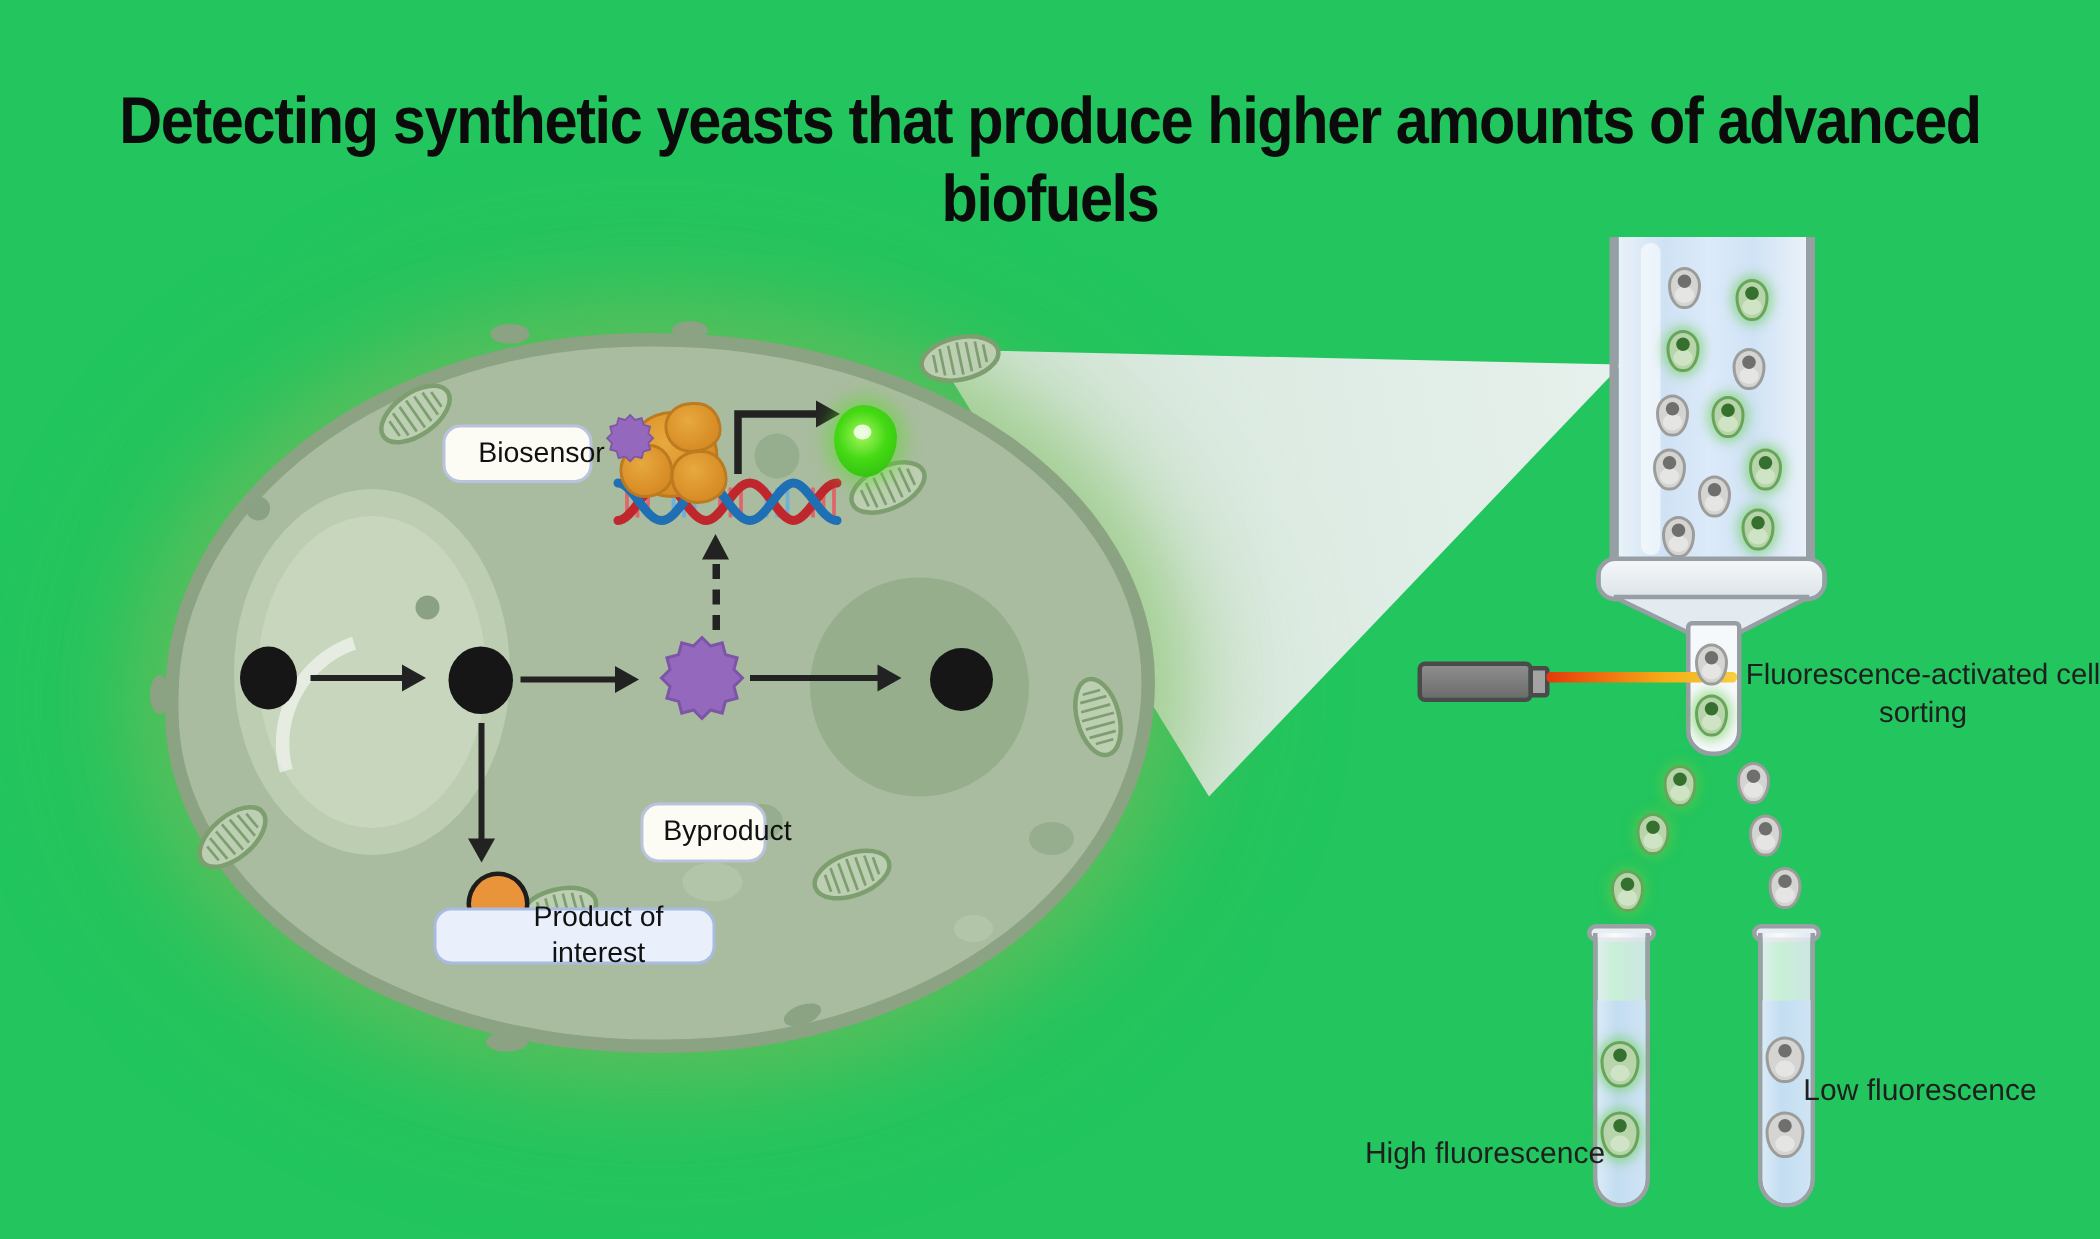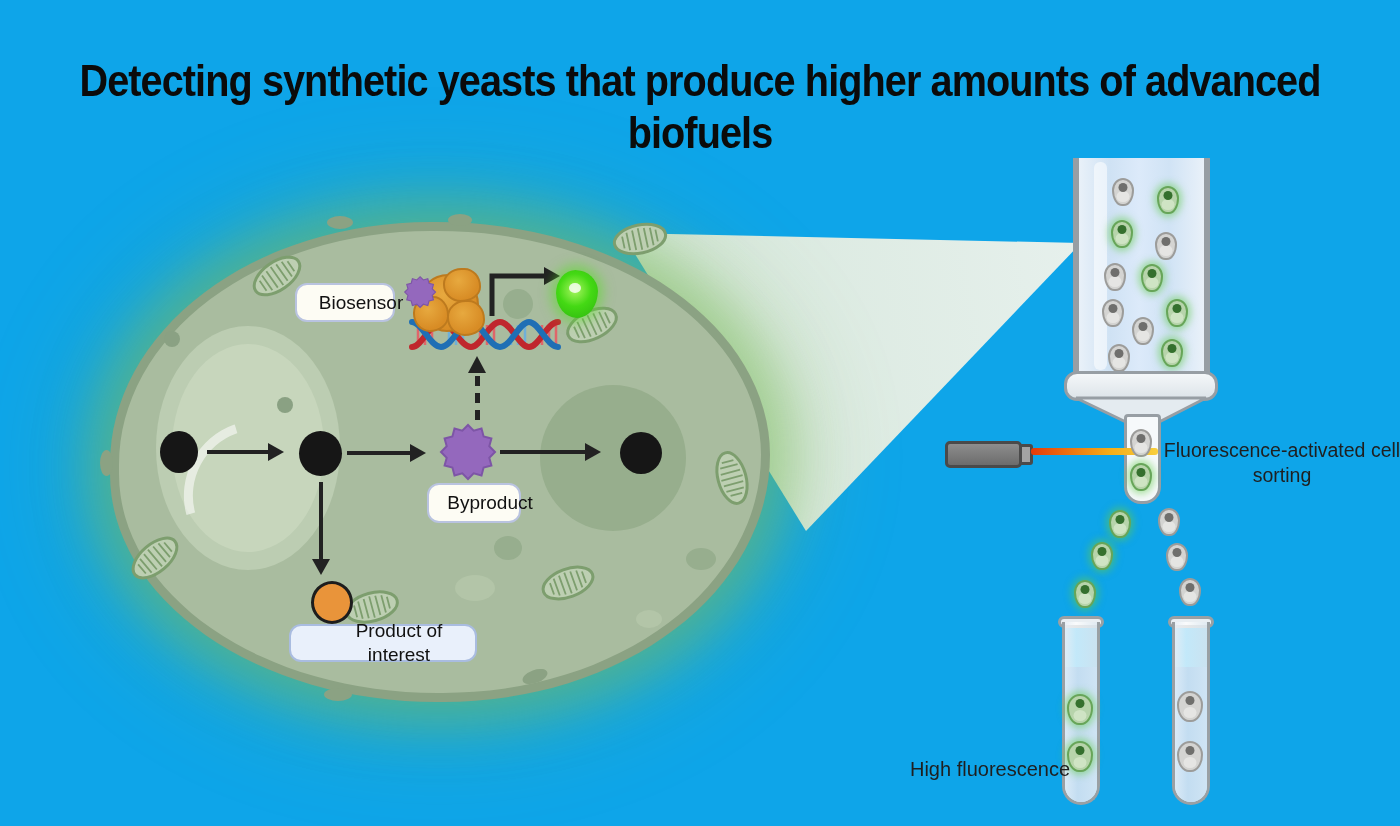--- a/index.html
+++ b/index.html
@@ -1,16 +1,16 @@
 <!DOCTYPE html>
 <html><head>
 <meta charset="utf-8">
 <style>
   html,body{margin:0;padding:0;background:#fff;}
-  #stage{position:relative;width:1400px;height:826px;background:#0ea5e9;overflow:hidden;
+  #stage{position:relative;width:1400px;height:826px;background:#22c55e;overflow:hidden;
          font-family:"Liberation Sans","DejaVu Sans",sans-serif;color:#1a1a1a;}
   .abs{position:absolute;}
 
   
   #title{left:0;top:26px;width:1400px;text-align:center;font-size:44px;font-weight:bold;
          line-height:1.16;letter-spacing:-1px;transform:scaleX(.9);transform-origin:center;color:#0b0b0b;}
 
   
   #cone-svg{left:0;top:0;}
 
@@ -44,22 +44,22 @@
   #gfp{left:556px;top:270px;width:42px;height:48px;border-radius:46% 54% 50% 50%/48% 44% 56% 52%;
        background:radial-gradient(circle at 45% 42%,#a7f55f 0%,#44d914 45%,#2cb50e 100%);
        box-shadow:0 0 12px 5px rgba(90,220,40,.55);}
   #gfp .glint{position:absolute;left:13px;top:13px;width:12px;height:10px;background:rgba(255,255,255,.8);border-radius:50%;}
 
   
   .pill{background:#fdfcf4;border:2px solid #b9c3e0;border-radius:12px;display:flex;align-items:center;
         justify-content:center;text-align:center;font-size:19px;line-height:1.25;color:#111;box-sizing:border-box;padding-left:32px;}
   #lbl-biosensor{left:295px;top:283px;width:100px;height:39px;}
   #lbl-fluorescent{left:580px;top:328px;width:127px;height:54px;}
-  #lbl-byproduct{left:427px;top:483px;width:94px;height:40px;}
-  #lbl-product{left:289px;top:624px;width:188px;height:38px;background:#e9f0fb;border-color:#a9bce0;}
+  #lbl-byproduct{left:427px;top:535px;width:84px;height:40px;}
+  #lbl-product{left:289px;top:605px;width:188px;height:38px;background:#e9f0fb;border-color:#a9bce0;}
   #caption{left:127px;top:732px;width:600px;text-align:center;font-size:21px;color:#2e2e2e;}
 
   
   #cylinder{left:1073px;top:158px;width:137px;height:216px;box-sizing:border-box;
             border-left:6px solid #979ea4;border-right:6px solid #979ea4;
             background:linear-gradient(90deg,#e9f1f9 0%,#cfe2f4 25%,#dceafa 48%,#d0e3f5 72%,#e9f1f9 100%);}
   #cyl-shine{left:1094px;top:162px;width:13px;height:208px;background:rgba(255,255,255,.55);border-radius:6px;}
   #collar{left:1064px;top:371px;width:154px;height:30px;background:linear-gradient(180deg,#f4f7f9,#dde4e9);
           border:3px solid #979ea4;border-radius:13px;box-sizing:border-box;}
   #nozzle{left:1124px;top:414px;width:37px;height:90px;background:#f6f9fb;border:3px solid #979ea4;
@@ -267,14 +267,15 @@
   <div class="ycell green" style="left: 1067px; top: 694px;"></div>
       <div class="ycell green" style="left: 1067px; top: 741px;"></div>
     </div>
   <div class="cellhost" id="low-cells">
 
   <div class="ycell gray" style="left: 1177px; top: 691px;"></div>
       <div class="ycell gray" style="left: 1177px; top: 741px;"></div>
     </div>
 
   <div class="abs sorted-label" style="left:900px;top:756px">High fluorescence</div>
+  <div class="abs sorted-label" style="left:1190px;top:714px">Low fluorescence</div>
 
 </div>
 
 </body></html>

